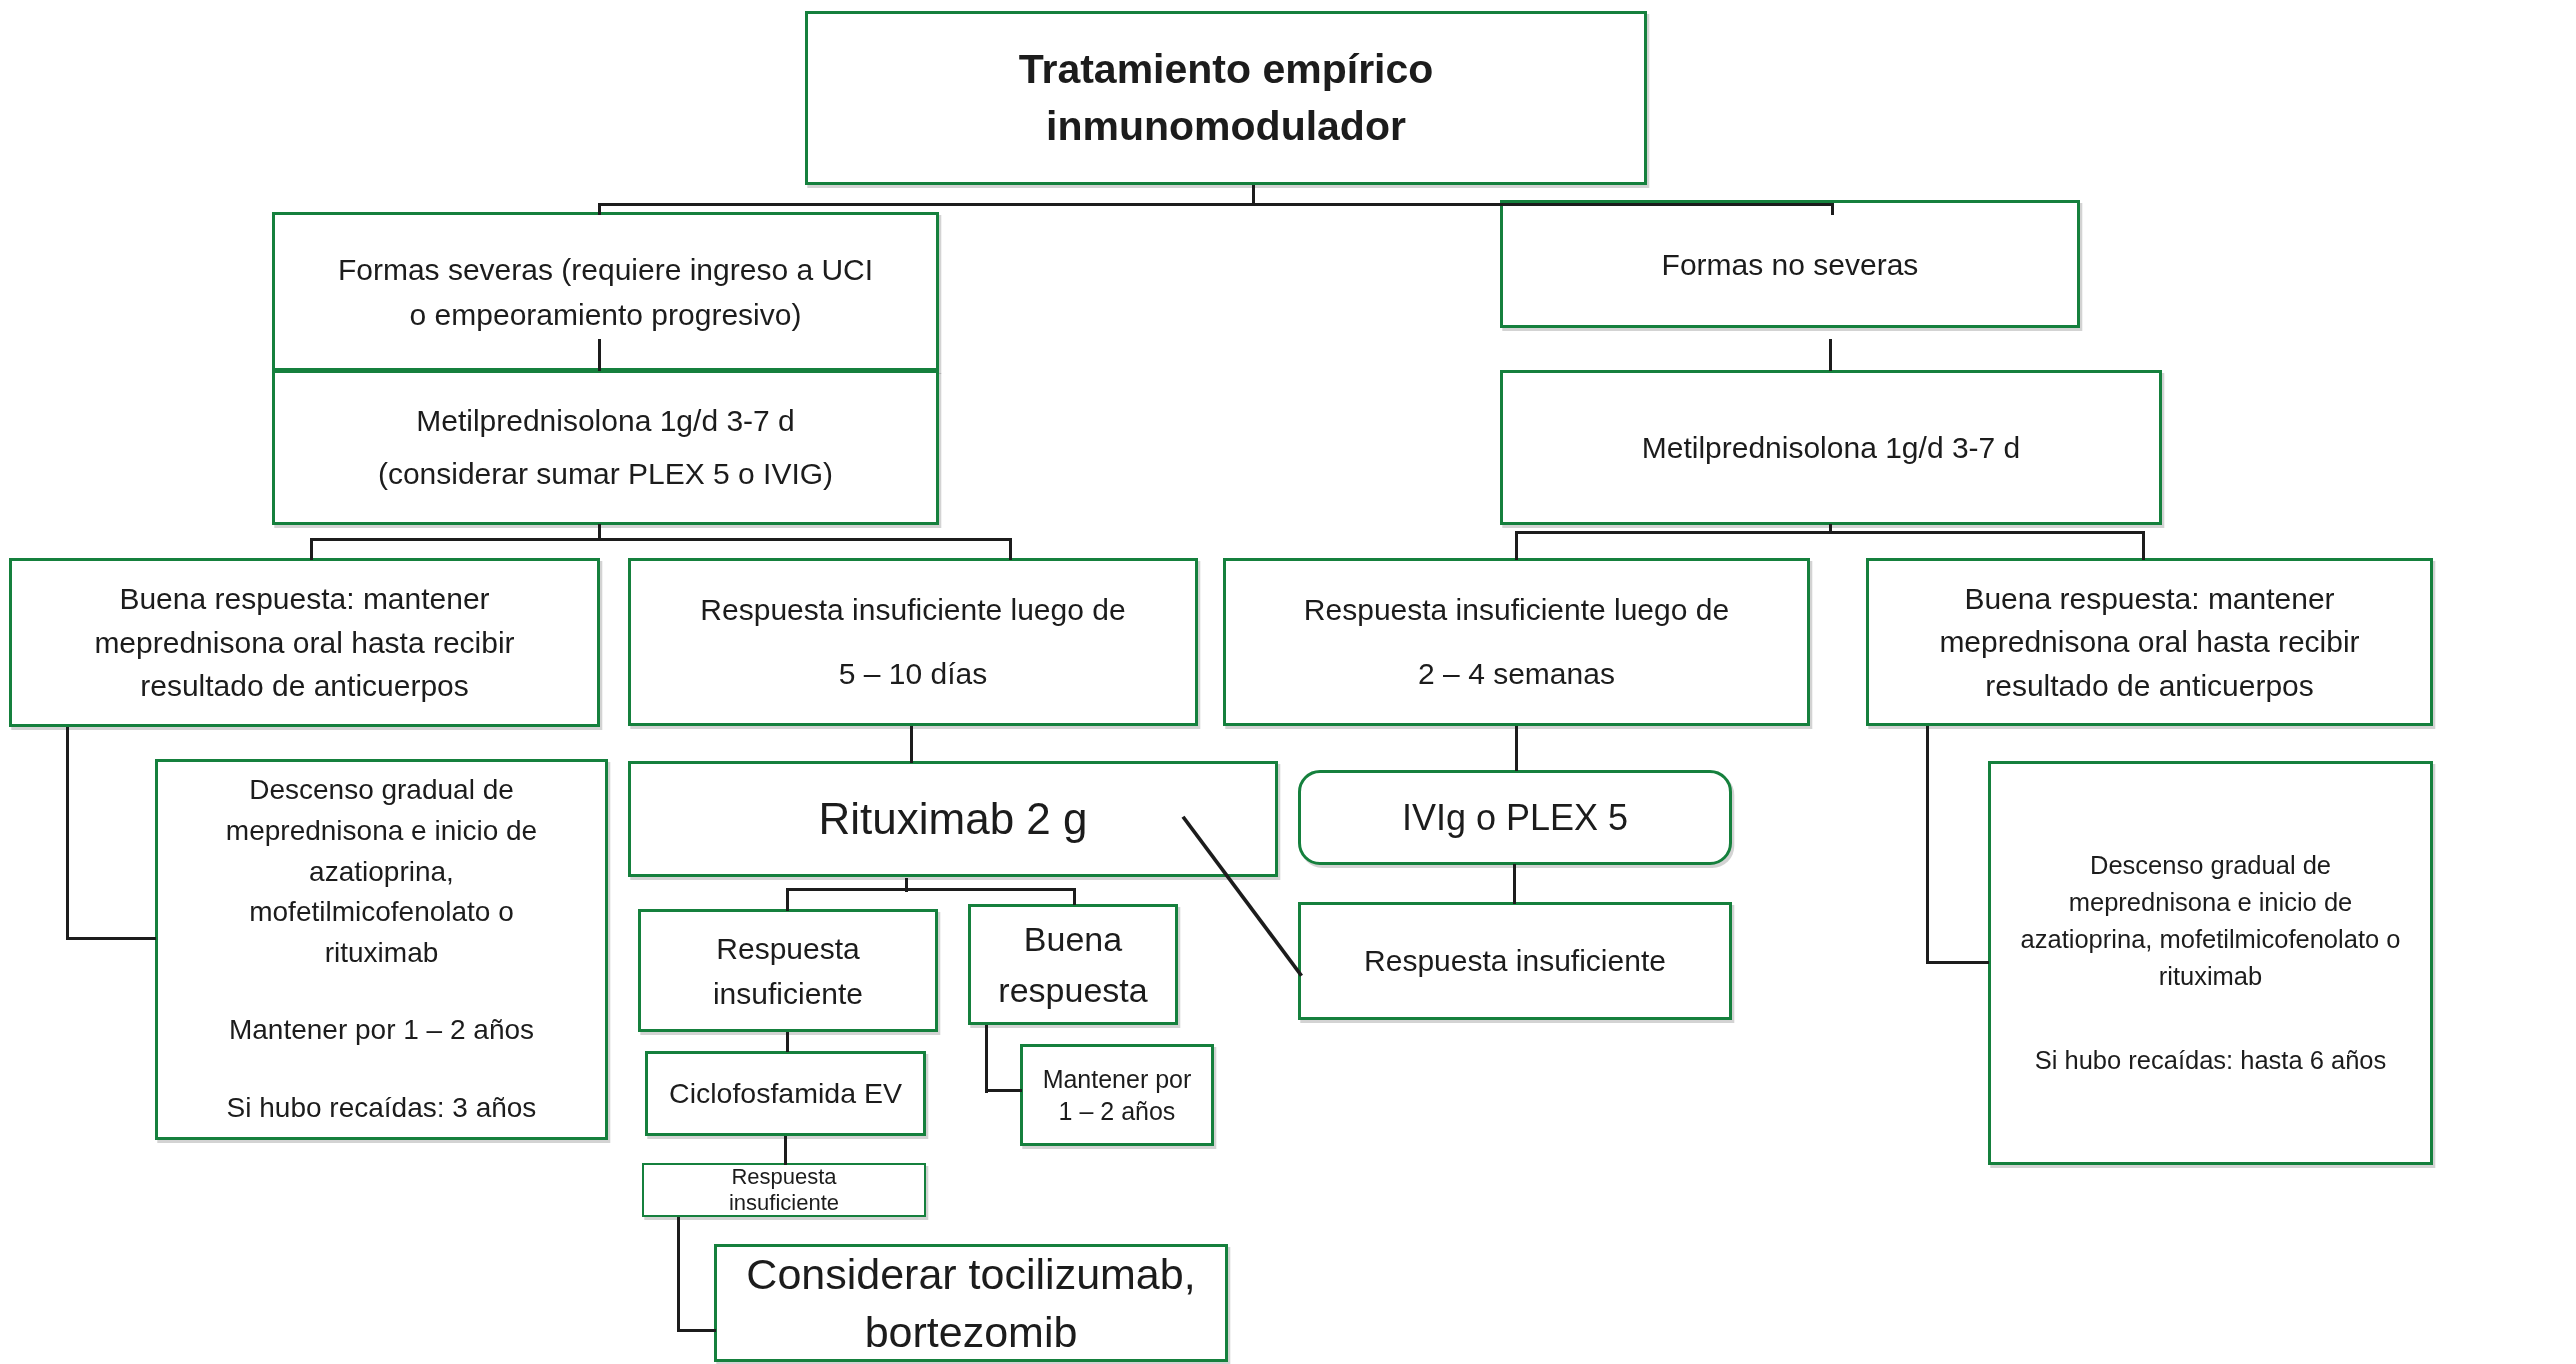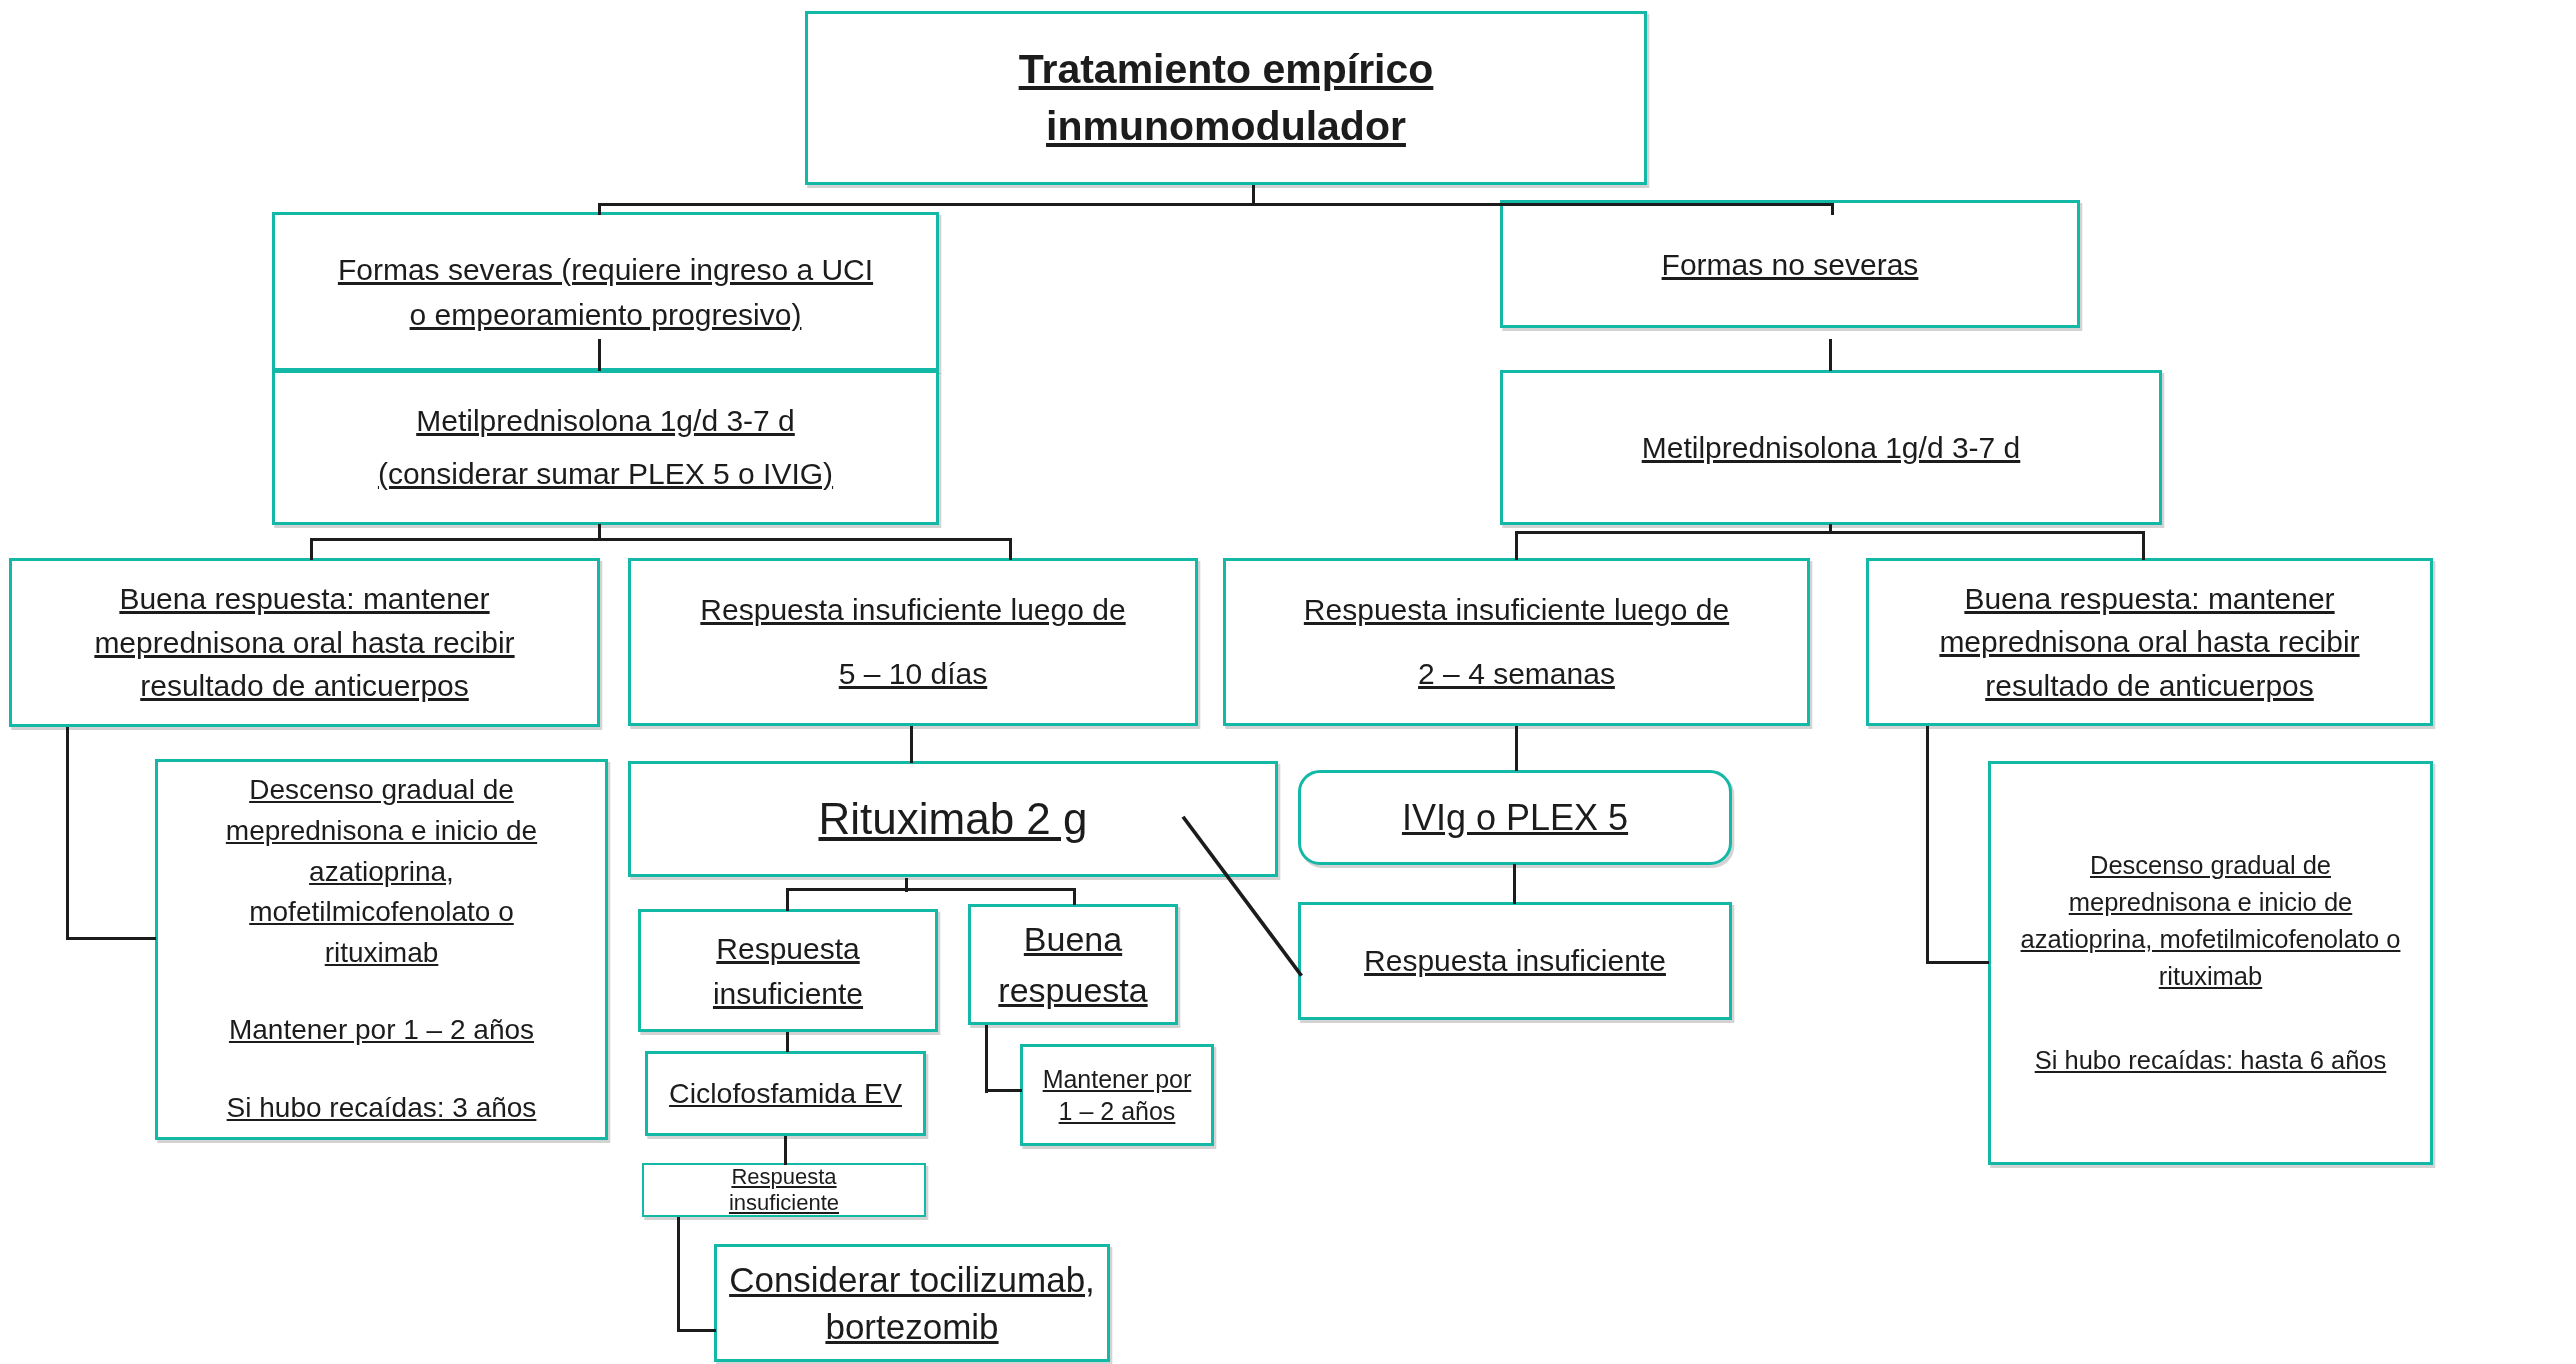--- a/index.html
+++ b/index.html
@@ -7,30 +7,29 @@
     position:relative;
     width:2576px; height:1365px;
     background:#ffffff;
     font-family:"Liberation Sans", sans-serif;
     color:#1c1c1c;
     overflow:hidden;
   }
   .node {
     position:absolute;
     background:#ffffff;
-    border:3px solid #14b8a6;
+    border:3px solid #15803d;
     box-sizing:border-box;
     display:flex;
     flex-direction:column;
     align-items:center;
     justify-content:center;
     text-align:center;
     white-space:pre-line;
     box-shadow:2.3px 3px 0 rgba(110,110,110,0.30);
-    text-decoration:underline;
   }
   .node .txt { width:100%; }
   .para { margin:16px; width:100%; }
   .conn { position:absolute; background:#1c1c1c; }
   svg.diag { position:absolute; }
 
   
   #n-title      { left:805px; top:10.5px;   width:842px; height:174px; font-size:41px; font-weight:700; line-height:1.38; }
   #n-severas    { left:272px;  top:212px;  width:667px;  height:159px; font-size:30px; line-height:1.5; }
   #n-noseveras  { left:1500px; top:200px;  width:580px;  height:128px; font-size:30px; line-height:1.5; }
@@ -45,21 +44,21 @@
   #n-rituximab  { left:628px;  top:761px; width:650px;  height:116px; font-size:44px; line-height:1.2; }
   #n-ivig       { left:1298px; top:770px; width:434px;  height:95px; font-size:36px; line-height:1.2;border-radius:22px; }
   #n-desc-nosev { left:1988px; top:761px; width:445px;  height:404px; font-size:25.5px; line-height:1.45; padding:7.5px 9px; }
   #n-desc-nosev .para + .para { margin-top:31.5px; }
   #n-insuf-rtx  { left:638px;  top:909px; width:300px;  height:123px; font-size:30px; line-height:1.5; }
   #n-buena-rtx  { left:968px; top:904px; width:210px;  height:121px; font-size:34px; line-height:1.5; }
   #n-insuf-ivig { left:1298px; top:902px; width:434px;  height:118px; font-size:30px; line-height:1.4; }
   #n-ciclo      { left:645px;  top:1051px; width:281px;  height:85px; font-size:28.5px; line-height:1.3; }
   #n-mantener12 { left:1020px; top:1044px; width:194px;  height:102px; font-size:25px; line-height:1.3; }
   #n-insuf-ciclo{ left:642px;  top:1163px; width:284px;  height:54px;  font-size:22px; line-height:1.2; border-width:2.3px; }
-  #n-tociliz    { left:714px;  top:1244px; width:396px;  height:118px; font-size:35px; line-height:1.35; }
+  #n-tociliz    { left:714px;  top:1244px; width:514px;  height:118px; font-size:43px; line-height:1.35; }
 </style>
 </head>
 <body>
 
 <div class="stage">
 
   <div class="node" id="n-title">
     <div class="txt">Tratamiento empírico
 inmunomodulador</div>
   </div>

